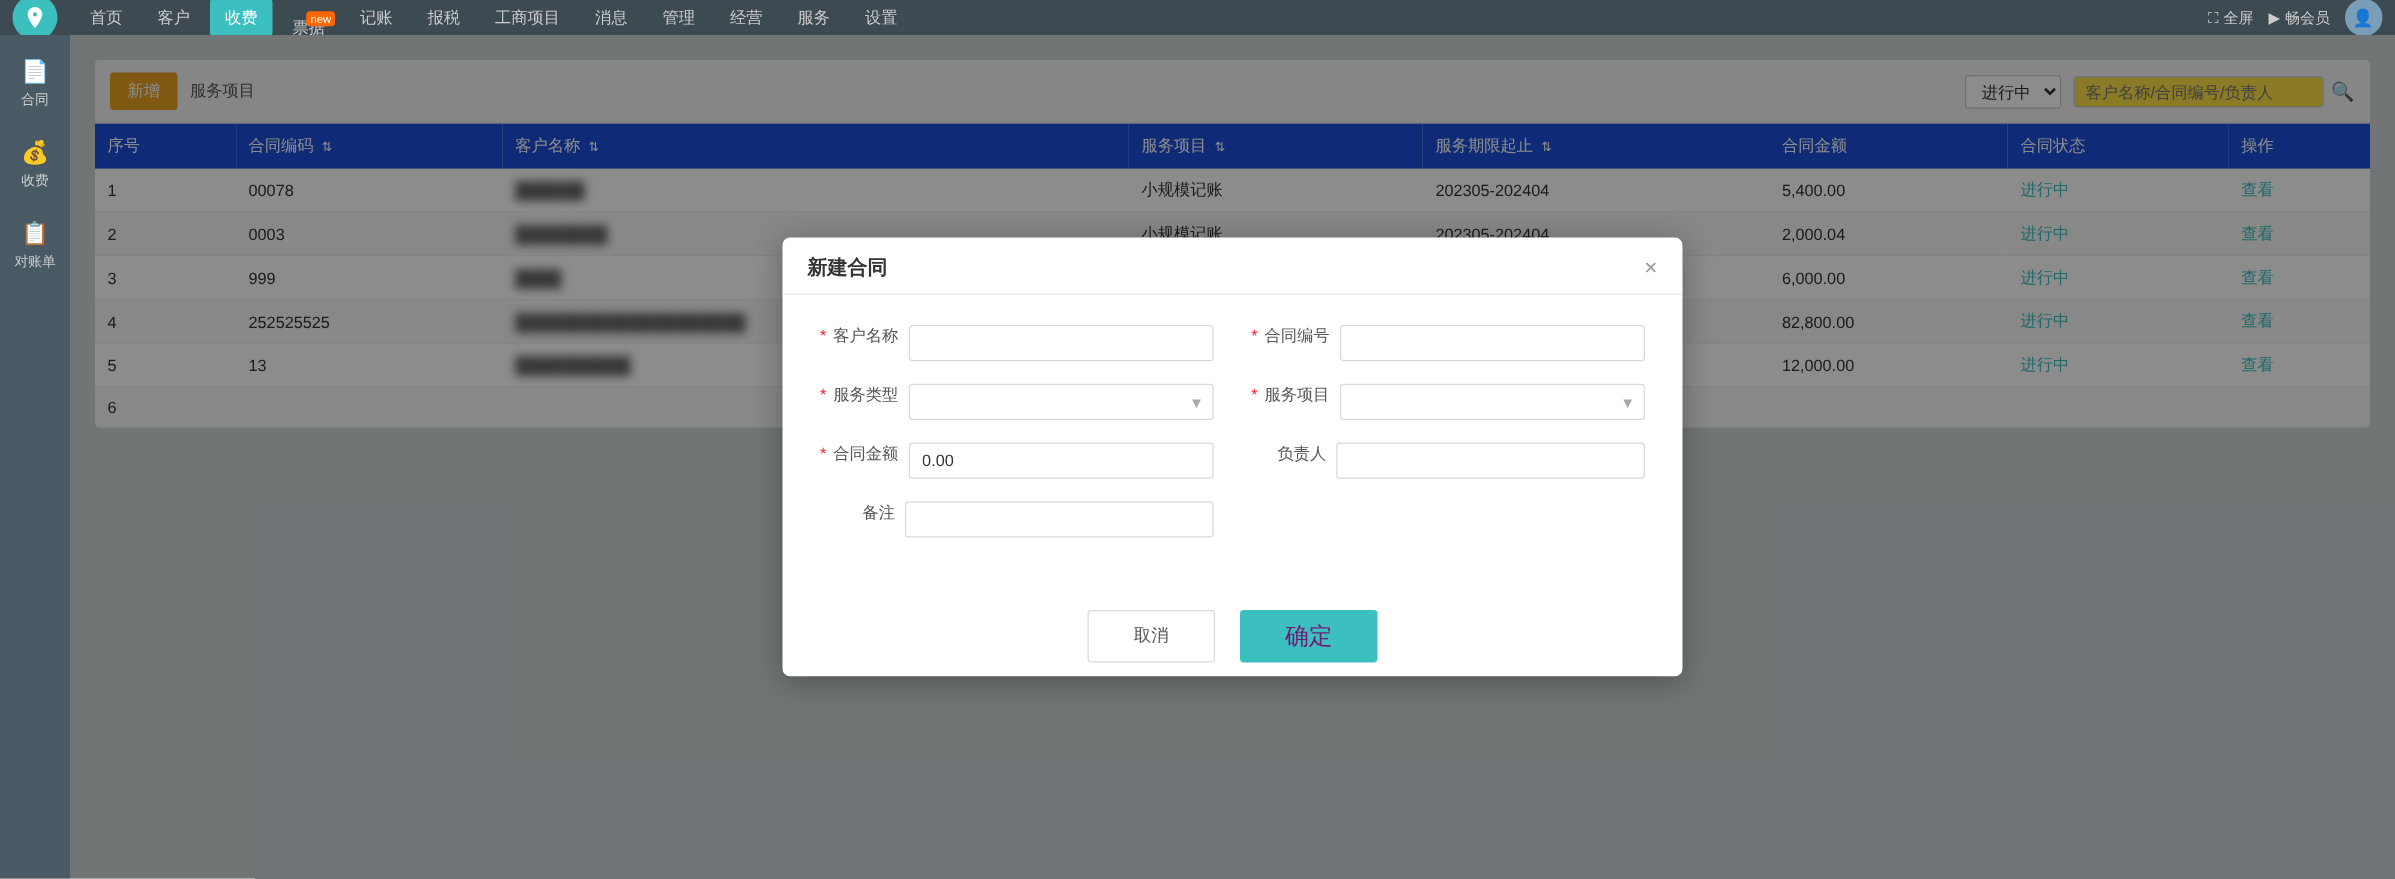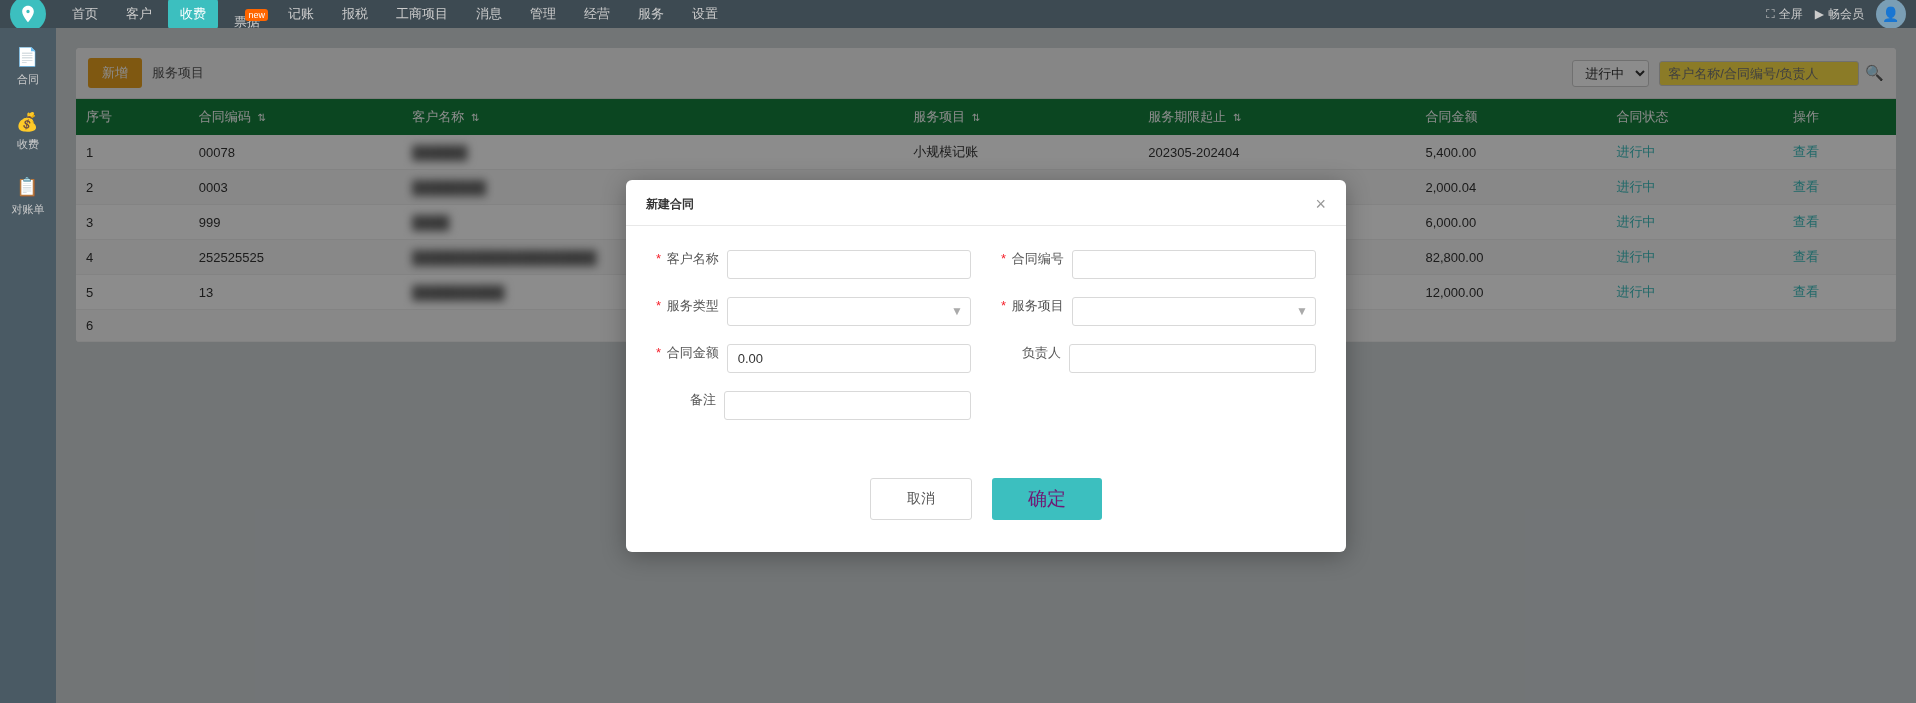--- a/index.html
+++ b/index.html
@@ -91,21 +91,21 @@
     .search-box {
       border: 1px solid #ccc; border-radius: 3px; padding: 4px 8px; font-size: 13px;
       width: 200px; background: #fde047;
     }
     .search-icon-btn {
       background: none; border: none; cursor: pointer; color: #888; font-size: 15px; margin-left: -4px;
     }
 
     
     .data-table { width: 100%; border-collapse: collapse; }
-    .data-table thead tr { background: #15803d; color: #fff; }
+    .data-table thead tr { background: #1d4ed8; color: #fff; }
     .data-table thead th { padding: 9px 10px; text-align: left; font-weight: normal; font-size: 13px; }
     .data-table thead th.sortable { cursor: pointer; }
     .data-table tbody tr:nth-child(odd) { background: #fff; }
     .data-table tbody tr:nth-child(even) { background: #f8f8f8; }
     .data-table tbody td { padding: 8px 10px; color: #333; font-size: 13px; border-bottom: 1px solid #efefef; }
     .status-badge { color: #3cbfbf; }
     .action-link { color: #3cbfbf; cursor: pointer; text-align: right; }
 
     
     .blurred { filter: blur(4px); color: #666; }
@@ -121,21 +121,21 @@
     
     .modal {
       background: #fff; border-radius: 6px; width: 720px;
       box-shadow: 0 4px 24px rgba(0,0,0,0.3);
       overflow: hidden;
     }
     .modal-header {
       display: flex; align-items: center; justify-content: space-between;
       padding: 14px 20px 10px; border-bottom: 1px solid #e8e8e8;
     }
-    .modal-title { font-size: 12px; color: #333; font-weight: bold; }
+    .modal-title { font-size: 16px; color: #333; font-weight: bold; }
     .modal-close {
       background: none; border: none; font-size: 18px; cursor: pointer; color: #999;
     }
     .modal-body { padding: 24px 30px; }
     .form-row { display: flex; gap: 30px; margin-bottom: 18px; align-items: center; }
     .form-field { flex: 1; display: flex; align-items: flex-start; gap: 8px; }
     .form-label { color: #555; font-size: 13px; white-space: nowrap; min-width: 60px; text-align: right; }
     .required-star { color: #f5222d; margin-right: 2px; }
     .form-input {
       flex: 1; border: 1px solid #d9d9d9; border-radius: 3px;
@@ -159,21 +159,21 @@
     .date-input {
       width: 100%; border: 1px solid #d9d9d9; border-radius: 3px;
       padding: 6px 10px; font-size: 13px; outline: none; color: #333;
     }
     .date-icon {
       position: absolute; right: 8px; top: 50%; transform: translateY(-50%);
       color: #aaa; cursor: pointer; font-size: 14px;
     }
     .modal-footer {
       display: flex; justify-content: center; gap: 20px;
-      padding: 16px 20px 32px;
+      padding: 16px 20px 11px;
     }
     .btn-cancel {
       padding: 8px 36px; border: 1px solid #d9d9d9; background: #fff;
       border-radius: 3px; cursor: pointer; font-size: 14px; color: #555;
     }
     .btn-confirm {
       padding: 8px 36px; border: none; background: #3cbfbf;
       border-radius: 3px; cursor: pointer; font-size: 19px; color: #701a75;
     }
 

